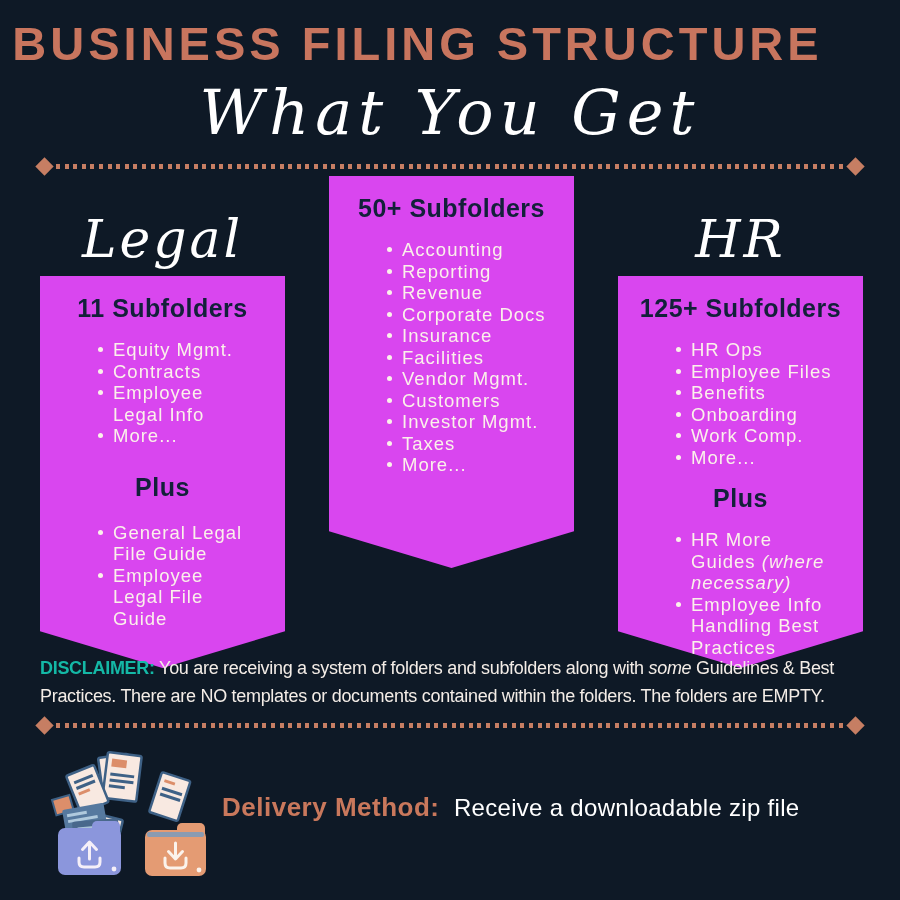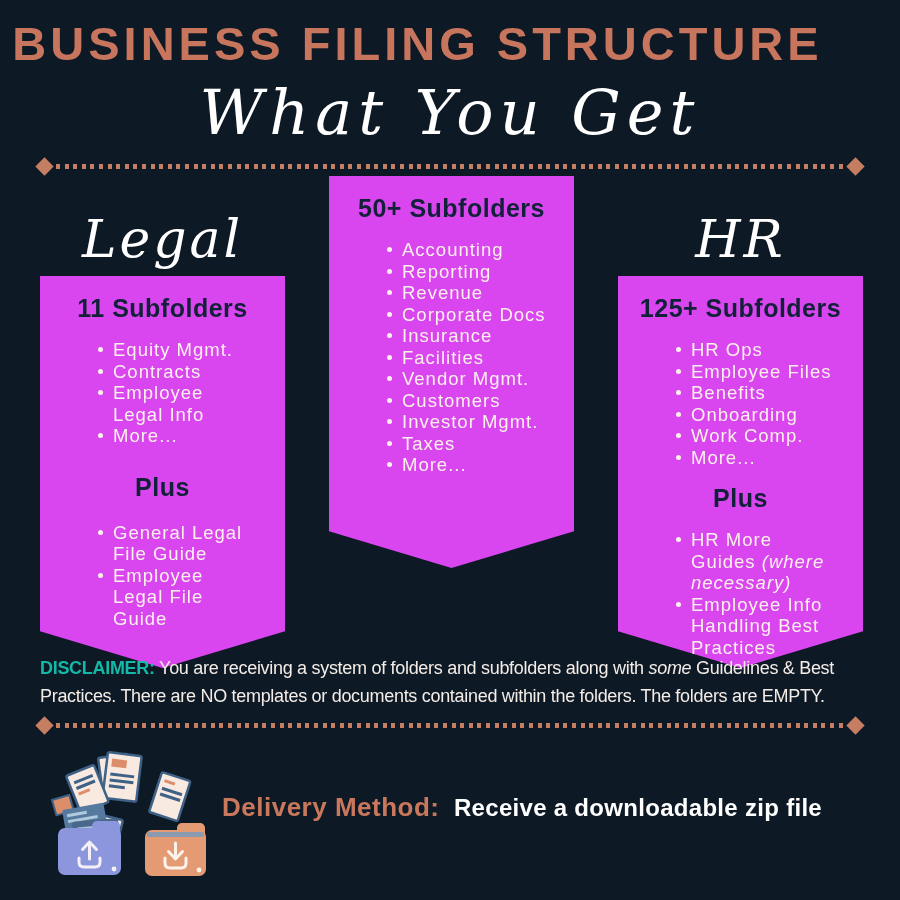--- a/index.html
+++ b/index.html
@@ -62,21 +62,21 @@
     position:absolute;top:654px;left:40px;width:825px;
     color:#F4EDE7;font-size:18px;line-height:28px;letter-spacing:-0.3px;
   }
   .disclaimer strong{font-weight:bold;color:#14b8a6;}
   .disclaimer em{font-style:italic;}
   
   .delivery-line{
     position:absolute;top:792px;left:222px;white-space:nowrap;
   }
   .delivery-label{color:#C9785C;font-size:26px;font-weight:bold;letter-spacing:.5px;}
-  .delivery-text{color:#FFFFFF;font-size:24px;font-weight:bold;margin-left:10px;letter-spacing:.3px;margin-top:44px;}
+  .delivery-text{color:#FFFFFF;font-size:24px;font-weight:normal;margin-left:10px;letter-spacing:.3px;margin-top:44px;}
   .illustration{position:absolute;left:46px;top:750px;width:165px;height:128px;}
 </style>
 </head>
 <body>
 
 <div class="main-title">BUSINESS FILING STRUCTURE</div>
 <div class="subtitle">What You Get</div>
 
 <div class="divider" id="divider-top">
   <span class="diamond"></span>

